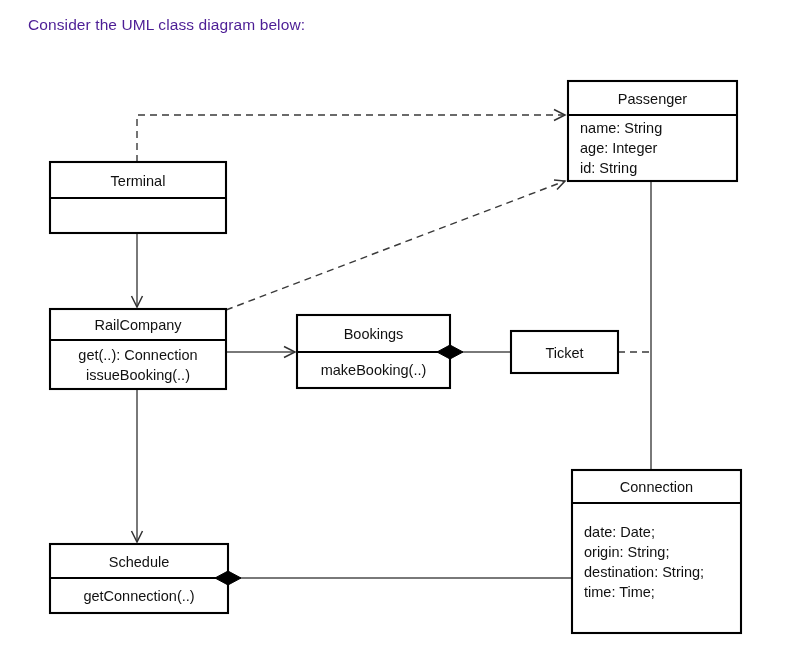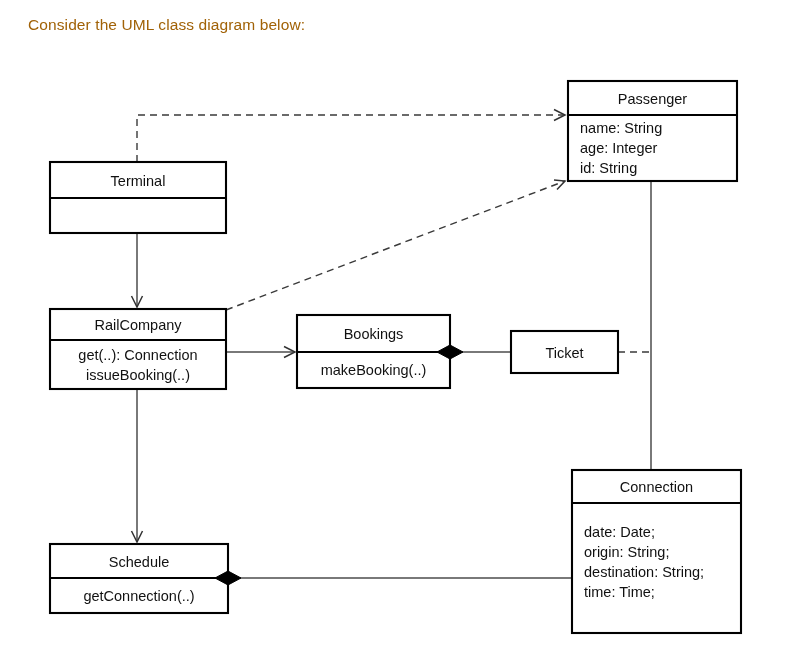--- a/index.html
+++ b/index.html
@@ -20,21 +20,21 @@
     position: relative;
     width: 803px;
     height: 671px;
     background: #ffffff;
   }
   #prompt-text {
     position: absolute;
     left: 28px;
     top: 16px;
     font-size: 15.5px;
-    color: #a16207;
+    color: #4c1d95;
     letter-spacing: 0.1px;
     white-space: nowrap;
   }
   #diagram-canvas {
     position: absolute;
     left: 0;
     top: 0;
     width: 803px;
     height: 671px;
   }

